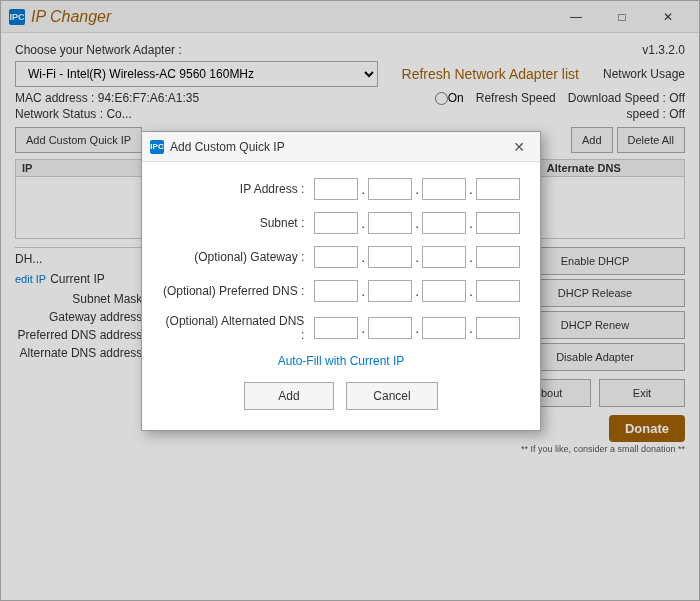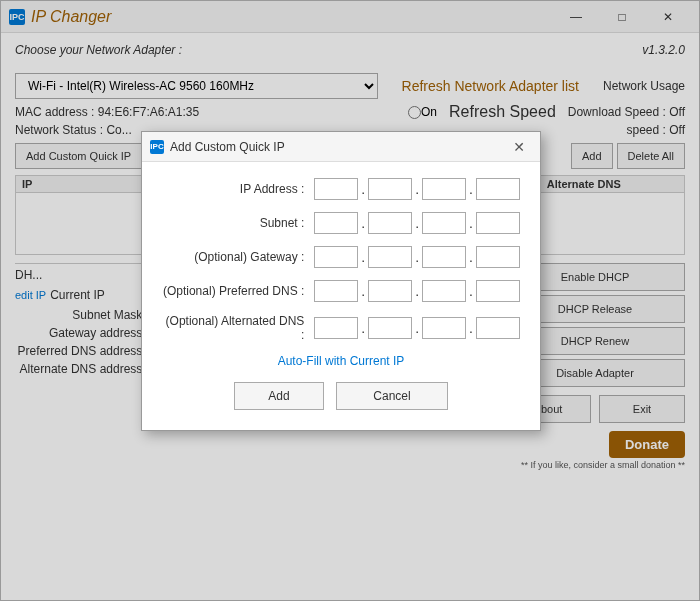--- a/index.html
+++ b/index.html
@@ -342,21 +342,21 @@
       width: 90px;
       height: 28px;
       border: 1px solid #aaa;
       background: #f5f5f5;
       cursor: pointer;
       font-size: 12px;
       color: #333;
       font-weight: 500;
     }
     .dialog-cancel-btn {
-      width: 112px;
+      width: 92px;
       height: 28px;
       border: 1px solid #aaa;
       background: #f5f5f5;
       cursor: pointer;
       font-size: 12px;
       color: #333;
     }
 
     
     .blurred {
@@ -376,21 +376,21 @@
     <span class="title-bar-text">IP Changer</span>
     <div class="title-bar-controls">
       <button class="title-btn">—</button>
       <button class="title-btn">□</button>
       <button class="title-btn close">✕</button>
     </div>
   </div>
 
   <div class="main-content">
 
-    <div style="display:flex; justify-content:space-between; align-items:flex-end; margin-bottom:16px;font-style:italic;">
+    <div style="display:flex; justify-content:space-between; align-items:flex-end; margin-bottom:4px;">
       <span style="font-size:12px;color:#333;">Choose your Network Adapter :</span>
       <span style="font-size:12px;color:#333;">v1.3.2.0</span>
     </div>
 
     <div style="display:flex; align-items:center; gap:24px; margin-bottom:4px;">
       <select class="adapter-select">
         <option>Wi-Fi  -  Intel(R) Wireless-AC 9560 160MHz</option>
       </select>
       <a class="refresh-link">Refresh Network Adapter list</a>
       <span style="font-size:12px;color:#333;font-weight:500;white-space:nowrap;">Network Usage</span>
@@ -400,21 +400,21 @@
       <div style="display:flex; gap:16px;">
         <span style="font-size:12px;color:#333;">
           <span>MAC address :</span> <span>94:E6:F7:A6:A1:35</span>
         </span>
       </div>
       <div style="display:flex; align-items:center; gap:12px;">
         <label class="radio-label">
           <input type="radio" name="onoff" style="">
           <span>On</span>
         </label>
-        <span style="font-size:16px;color:#333;font-weight:500;">Refresh Speed</span>
+        <span style="font-size:12px;color:#333;font-weight:500;">Refresh Speed</span>
         <span style="font-size:12px;color:#333;">
           <span>Download Speed :</span> <span>Off</span>
         </span>
       </div>
     </div>
 
     <div style="display:flex; justify-content:space-between; align-items:center; margin-bottom:6px;">
       <div>
         <span style="font-size:12px;color:#333;">
           <span>Network Status :</span> <span>Co...</span>

